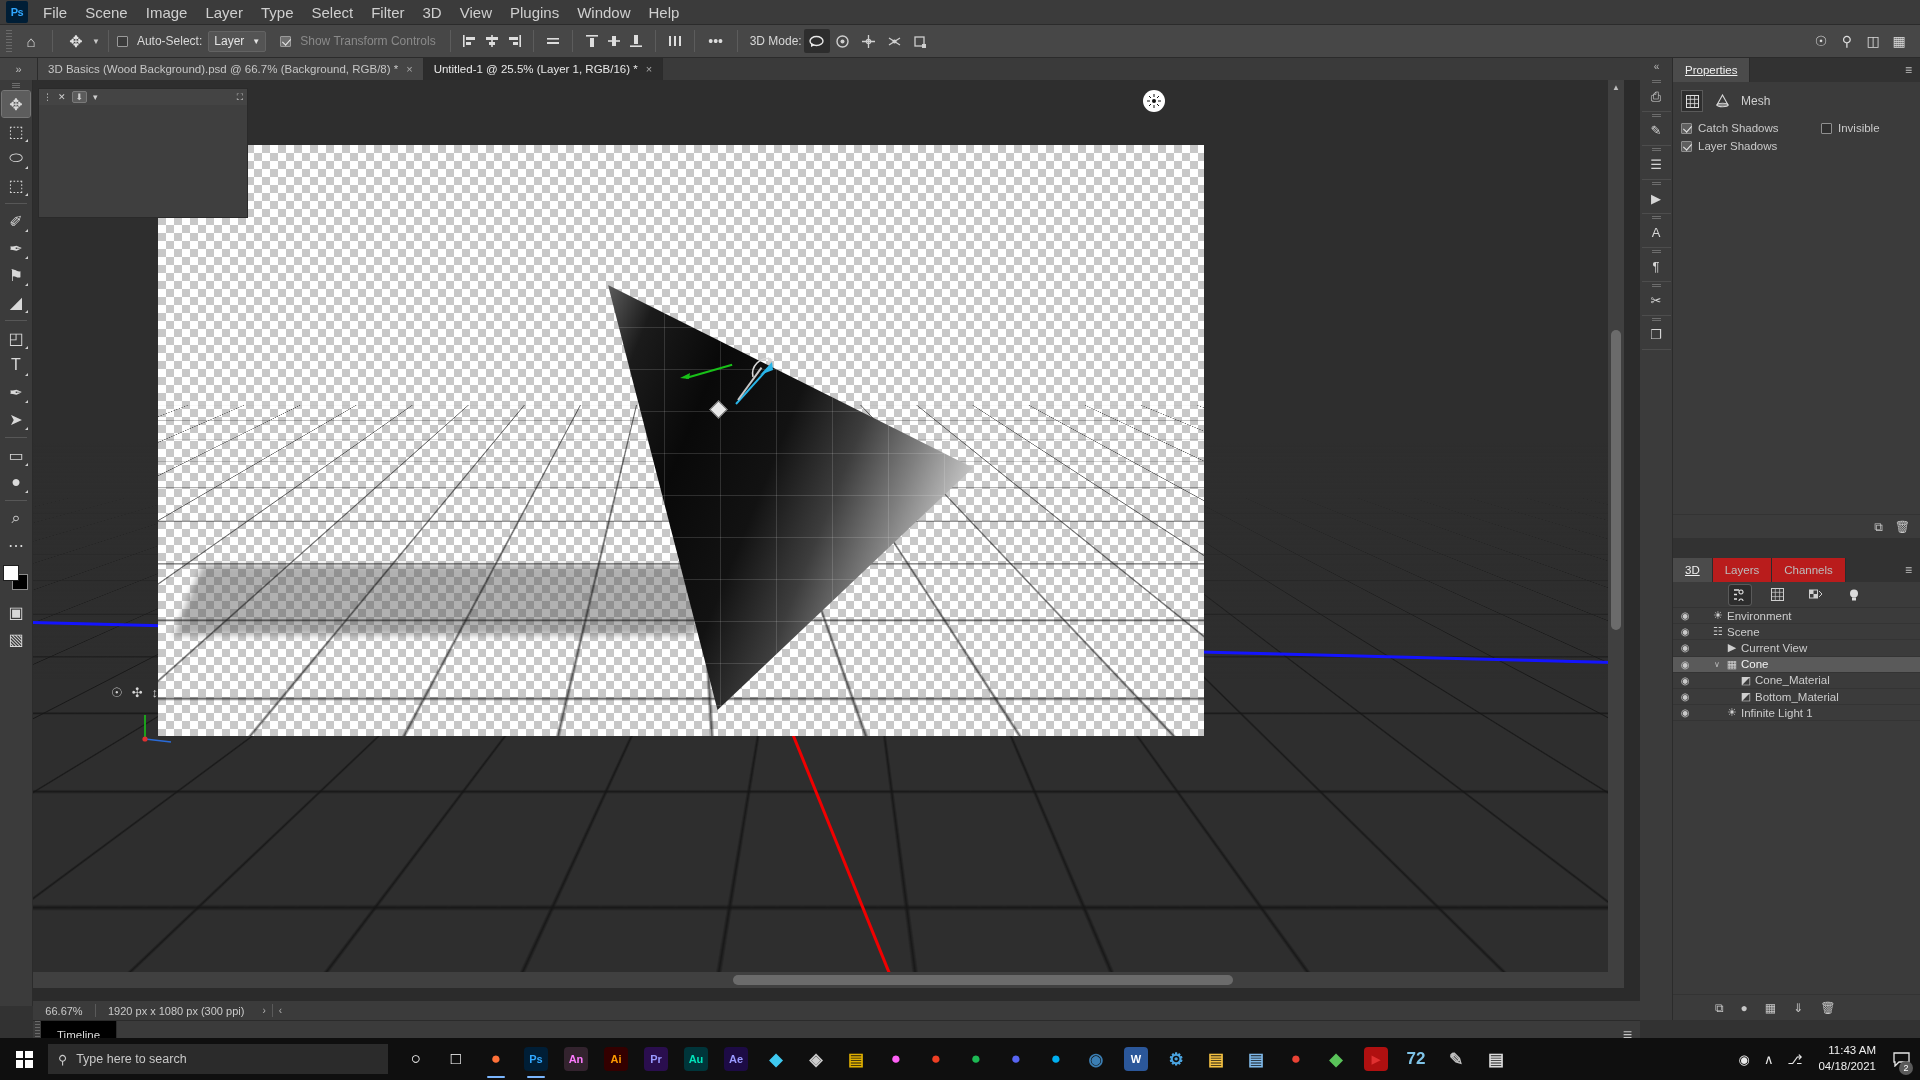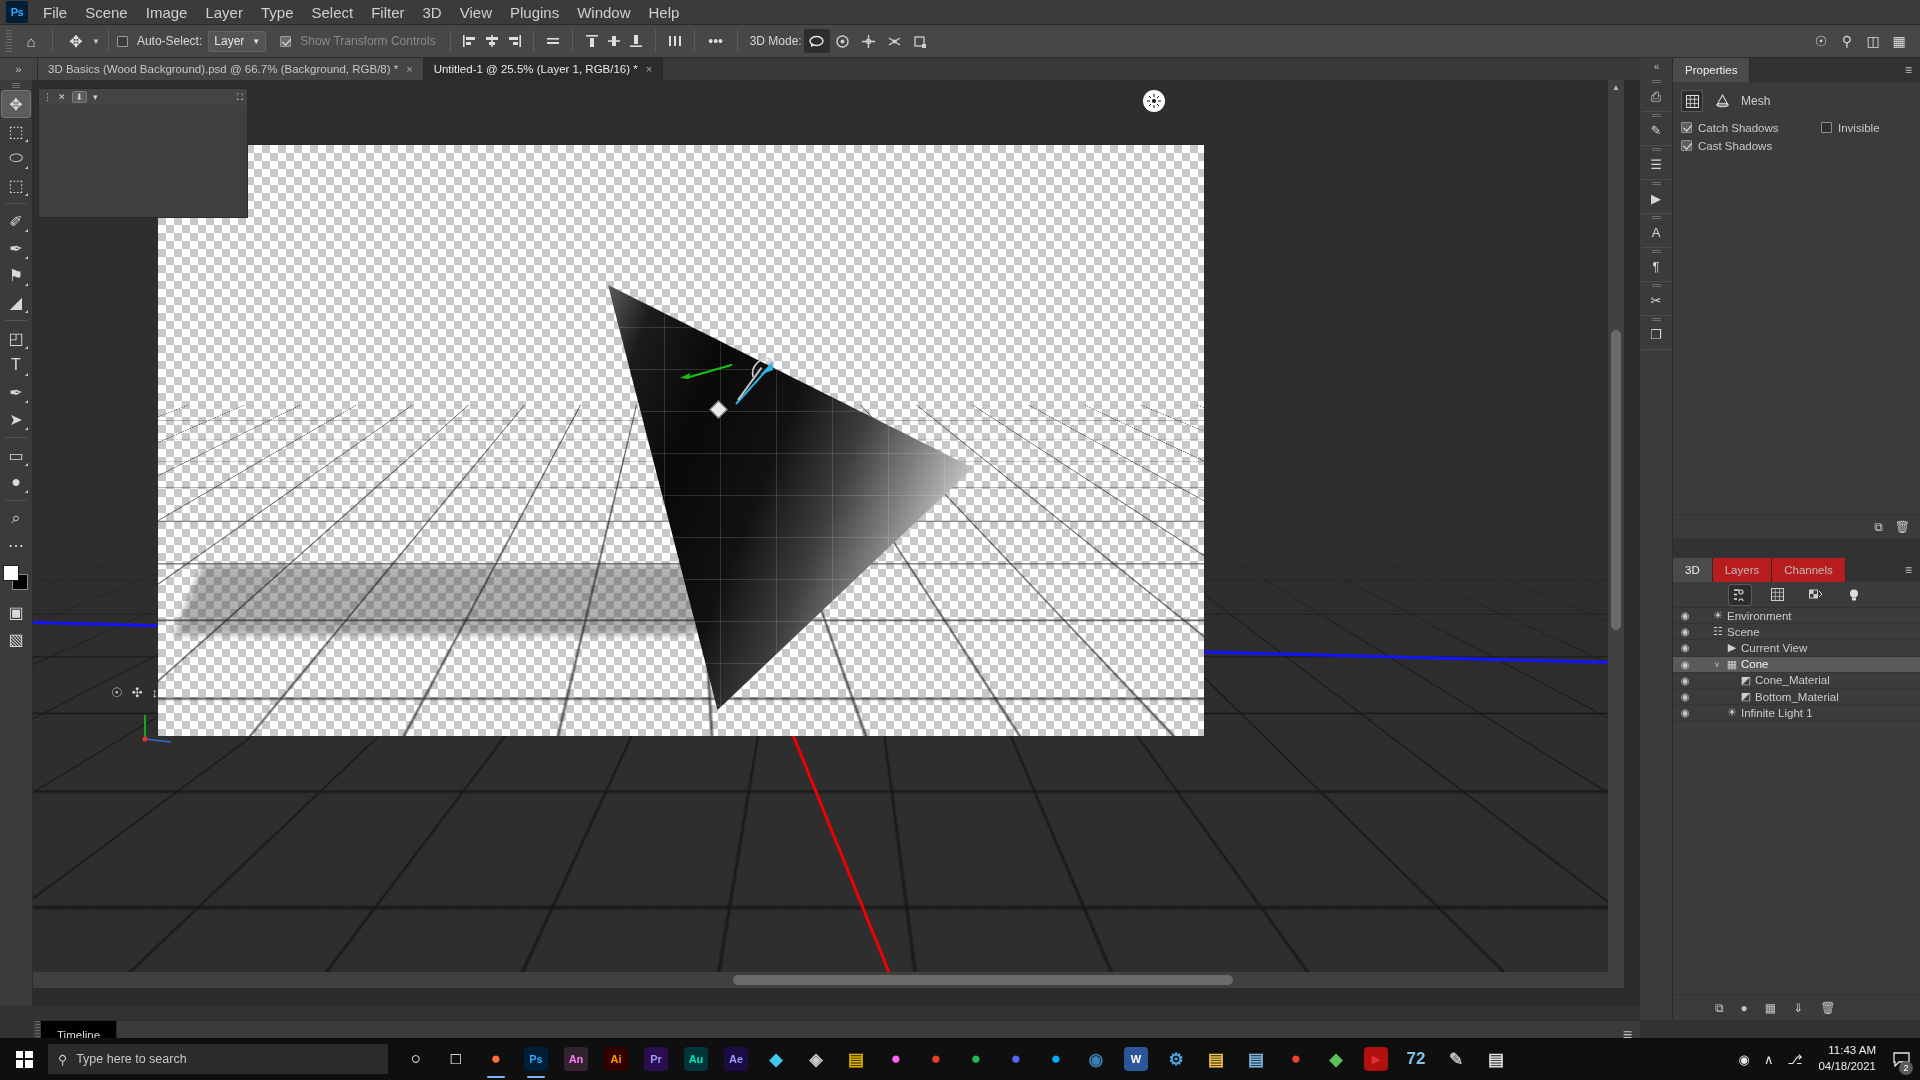--- a/index.html
+++ b/index.html
@@ -296,33 +296,33 @@
   
   .props {
     position: absolute; left: 1673px; top: 58px; width: 247px; height: 480px;
     background: #3b3b3b;
   }
   .panel-tabs { display: flex; height: 24px; background: #323232; align-items: stretch; }
   .panel-tab {
     display: flex; align-items: center; padding: 0 12px; font-size: 11.5px;
     color: #bdbdbd; background: #b91c1c; border-right: 1px solid #2b2b2b;
   }
-  .panel-tab.active { background: #4b4b4b; color: #f0f0f0; }
+  .panel-tab.active { background: #4b4b4b; color: #f0f0f0; text-decoration: underline; }
   .panel-menu { margin-left: auto; display: flex; align-items: center; padding: 0 8px;
     color: #c0c0c0; font-size: 12px; }
   .props-body { padding: 8px 8px 0 8px; }
   .props-head { display: flex; align-items: center; gap: 8px; margin-bottom: 10px; }
   .props-icon {
     width: 22px; height: 22px; background: #2e2e2e; border: 1px solid #5a5a5a;
     display: flex; align-items: center; justify-content: center; color: #dedede; font-size: 12px;
   }
   .props-icon2 { width: 22px; height: 22px; display: flex; align-items: center;
     justify-content: center; color: #dedede; }
   .props-title { font-size: 12px; color: #cfcfcf; }
-  .check-row { display: flex; align-items: flex-start; margin-bottom: 6px; }
+  .check-row { display: flex; align-items: center; margin-bottom: 6px; }
   .check-row .lbl { font-size: 11.5px; color: #cacaca; }
   .cb {
     width: 11px; height: 11px; border: 1px solid #8f8f8f; background: #2f2f2f;
     margin-right: 6px; position: relative; border-radius: 1px; flex: none;
   }
   .cb.on { background: #5f5f5f; }
   .cb.on::after {
     content: ""; position: absolute; left: 3px; top: 0px; width: 4px; height: 7px;
     border: solid #eaeaea; border-width: 0 1.5px 1.5px 0; transform: rotate(42deg);
   }
@@ -658,20 +658,28 @@
         <div class="arw" style="top:0;">▲</div>
         <div class="thumb"></div>
         <div class="arw" style="bottom:0;">▼</div>
       </div>
       <div class="hscroll">
         <div class="thumb"></div>
       </div>
     </div>
   </div>
 
+  <div class="statusbar">
+    <div class="sb-zoom">66.67%</div>
+    <div class="sb-sep"></div>
+    <div class="sb-dims">1920 px x 1080 px (300 ppi)</div>
+    <div class="sb-arrow">›</div>
+    <div class="sb-sep"></div>
+    <div class="sb-arrow">‹</div>
+  </div>
 
   <div class="timeline">
     <div class="tl-grip"></div>
     <div class="tl-tab">Timeline</div>
     <div class="tl-menu">≡</div>
   </div>
 
   <div class="rail">
     <div style="height:16px;"></div>
     <div id="rail-items" style="display:flex;flex-direction:column;align-items:center;width:100%;">
@@ -733,21 +741,21 @@
         <div class="props-title">Mesh</div>
       </div>
       <div style="display:flex;">
         <div style="width:140px;">
           <div class="check-row">
             <span class="cb on"></span>
             <span class="lbl">Catch Shadows</span>
           </div>
           <div class="check-row">
             <span class="cb on"></span>
-            <span class="lbl">Cast Shadows</span>
+            <span class="lbl">Layer Shadows</span>
           </div>
         </div>
         <div>
           <div class="check-row">
             <span class="cb"></span>
             <span class="lbl">Invisible</span>
           </div>
         </div>
       </div>
     </div>

